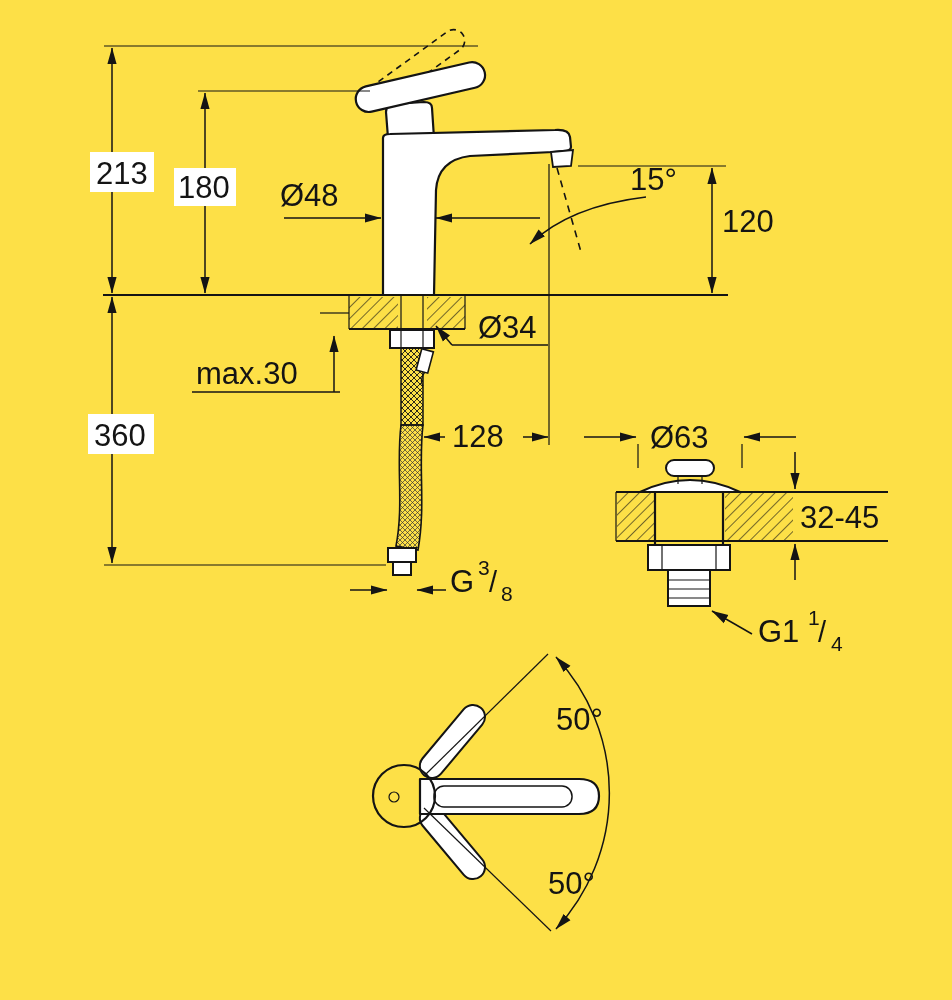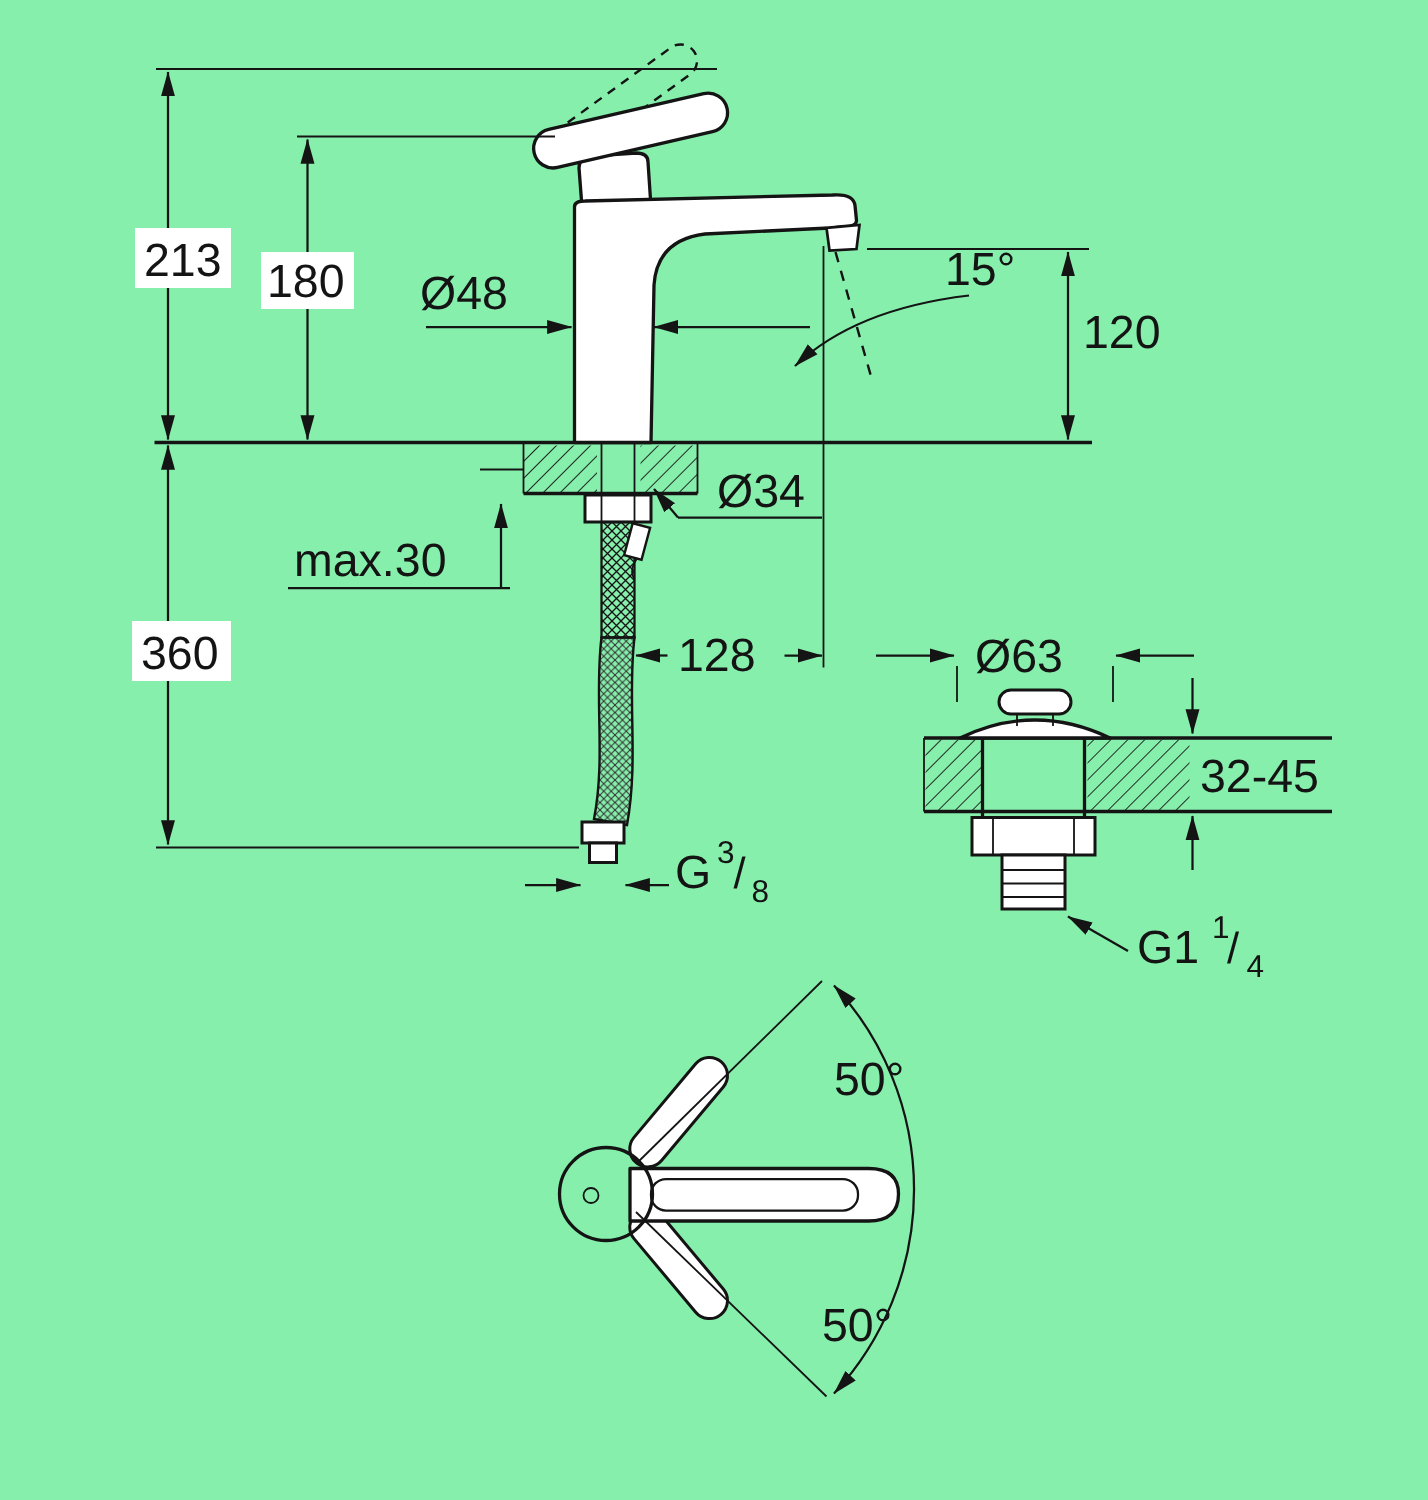--- a/index.html
+++ b/index.html
@@ -1,16 +1,16 @@
 <!DOCTYPE html>
 <html><head>
 <meta charset="utf-8">
 <style>
   html,body{margin:0;padding:0;background:#fff;}
-  .stage{width:952px;height:1000px;position:relative;background:#86efac;overflow:hidden;}
+  .stage{width:952px;height:1000px;position:relative;background:#fde047;overflow:hidden;}
   svg{display:block;}
   text{font-family:"Liberation Sans","DejaVu Sans",sans-serif;fill:#141414;}
   .t{font-size:31px;}
   .ts{font-size:21px;}
   .tm{font-size:29px;}
   .outline{fill:#fff;stroke:#141414;stroke-width:2.2;stroke-linejoin:round;}
   .thin{fill:none;stroke:#141414;stroke-width:1.2;}
   .dim{fill:none;stroke:#141414;stroke-width:1.5;}
   .heavy{fill:none;stroke:#141414;stroke-width:2.2;}
   .dash{fill:none;stroke:#141414;stroke-width:1.6;stroke-dasharray:7 6;}

